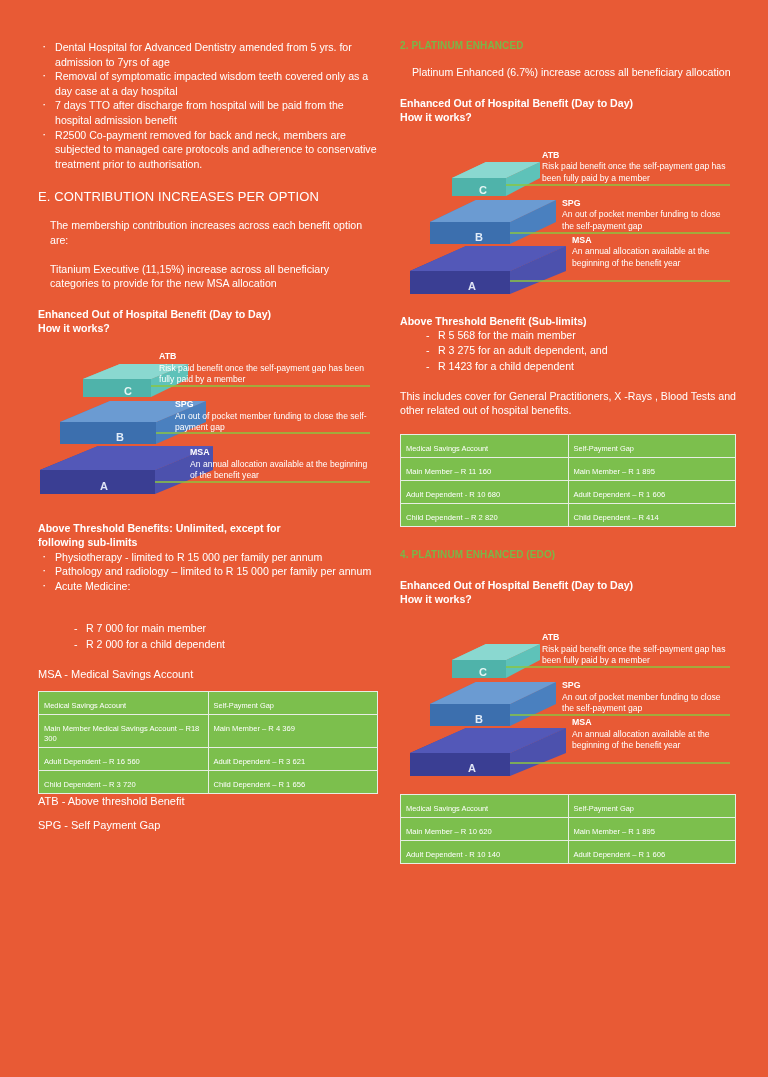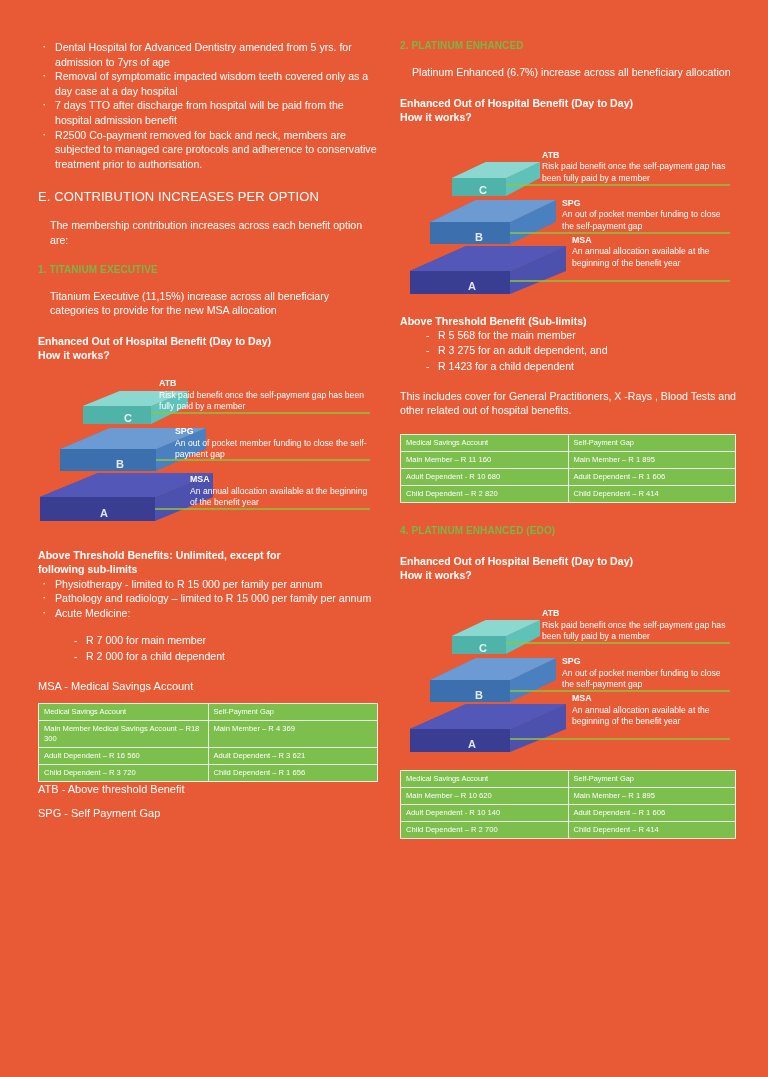--- a/index.html
+++ b/index.html
@@ -52,21 +52,21 @@
   ul.dash.indent { margin-left: 28px; }
   ul.dash.indent2 { margin-left: 18px; }
 
   
   table.gt {
     width: 100%; border-collapse: collapse; margin-top: 10px;
     background: #7cbf4d; table-layout: fixed;
   }
   table.gt td {
     border: 1px solid #e8eee4;
-    padding: 3px 4px 3px 5px;
+    padding: 9px 4px 3px 5px;
     font-size: 7.6px; line-height: 10px;
     color: #ffffff; vertical-align: top;
   }
   table.gt td.hcell { font-size: 7.4px; }
 
   
   .pyr-wrap { position: relative; margin-top: 8px; }
   .pyr-wrap svg { display: block; }
   .lbl {
     position: absolute; font-size: 8.6px; line-height: 11.4px;
@@ -84,21 +84,20 @@
       <li>Dental Hospital for Advanced Dentistry amended from 5 yrs. for admission to 7yrs of age</li>
       <li>Removal of symptomatic impacted wisdom teeth covered only as a day case at a day hospital</li>
       <li>7 days TTO after discharge from hospital will be paid from the hospital admission benefit</li>
       <li>R2500 Co-payment removed for back and neck, members are subjected to managed care protocols and adherence to conservative treatment prior to authorisation.</li>
     </ul>
 
     <div class="head-section">E. CONTRIBUTION INCREASES PER OPTION</div>
 
     <p class="para para-sp">The membership contribution increases across each benefit option are:</p>
 
-    <div class="head-green">1. TITANIUM EXECUTIVE</div>
 
     <p class="para para-sp">Titanium Executive (11,15%) increase across all beneficiary categories to provide for the new  MSA allocation</p>
 
     <div class="head-white">
       <span>Enhanced Out of Hospital Benefit (Day to Day)</span><br>
       <span>How it works?</span>
     </div>
 
     <div class="pyr-wrap" style="height:168px">
       <svg width="340" height="168" viewBox="0 0 340 168">
@@ -167,21 +166,21 @@
       <span>Above Threshold Benefits: Unlimited, except for</span><br>
       <span>following sub-limits</span>
     </div>
 
     <ul class="bl">
       <li>Physiotherapy - limited to R 15 000 per family per annum</li>
       <li>Pathology and radiology – limited to R 15 000 per family per annum</li>
       <li>Acute Medicine:</li>
     </ul>
 
-    <ul class="dash indent" style="margin-top:13px">
+    <ul class="dash indent" style="margin-top:28px">
       <li>R 7 000 for main member</li>
       <li>R 2 000 for a child dependent</li>
     </ul>
 
     <p class="para" style="margin-top:15px;font-size:11px">MSA - Medical Savings Account</p>
 
     <table class="gt">
       <tbody>
           <tr>
         <td class="hcell">Medical Savings Account</td>
@@ -380,21 +379,17 @@
         <td class="hcell">Self-Payment Gap</td>
       </tr>
       <tr>
         <td>Main Member – R 10 620</td>
         <td>Main Member – R 1 895</td>
       </tr>
       <tr>
         <td>Adult Dependent - R 10 140</td>
         <td>Adult Dependent – R 1 606</td>
       </tr>
-      <tr>
-        <td>Child Dependent – R 2 700</td>
-        <td>Child Dependent – R 414</td>
-      </tr>
     </tbody>
       </table>
   </div>
 
 </div>
 
 </body></html>

